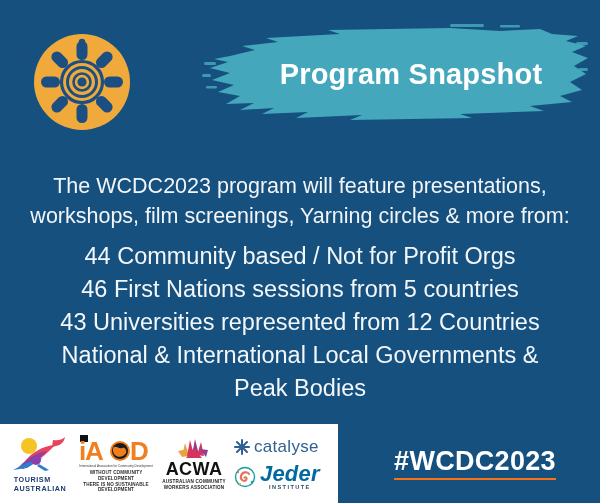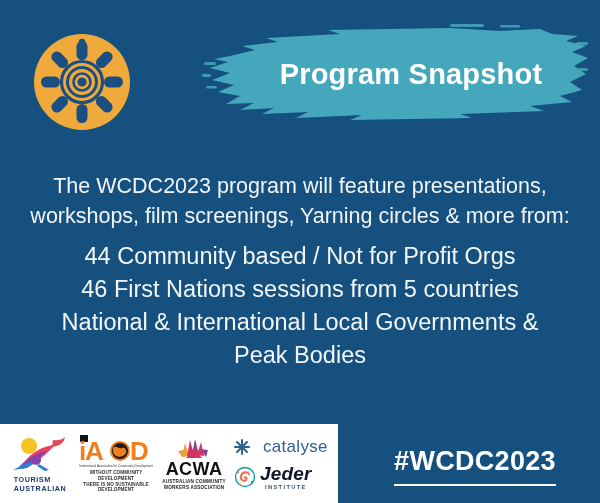--- a/index.html
+++ b/index.html
@@ -58,34 +58,34 @@
   .iacd-sub2{font-size:4.6px;font-weight:bold;color:#2d2d2d;line-height:5.6px;text-align:center;width:76px;margin-top:2px;letter-spacing:.1px;}
 
   
   .acwa{width:72px;margin-left:2px;}
   .acwa-mark{width:40px;height:22px;}
   .acwa-txt{font-size:18px;font-weight:bold;color:#111111;letter-spacing:.4px;line-height:20px;}
   .acwa-sub{font-size:4.6px;font-weight:bold;color:#222222;line-height:6px;text-align:center;letter-spacing:.2px;}
 
   
   .rightcol{display:flex;flex-direction:column;justify-content:center;gap:7px;margin-left:4px;}
-  .cat{display:flex;align-items:center;gap:13px;}
+  .cat{display:flex;align-items:center;gap:4px;}
   .cat-txt{font-size:17px;color:#2f5f93;letter-spacing:.3px;}
   .jed{display:flex;align-items:center;gap:4px;}
   .jed-col{display:flex;flex-direction:column;align-items:center;}
-  .jed-txt{font-size:19px;font-weight:bold;color:#0f172a;line-height:19px;font-style:italic;letter-spacing:.2px;text-align:right;}
+  .jed-txt{font-size:22px;font-weight:bold;color:#0369a1;line-height:19px;font-style:italic;letter-spacing:.2px;text-align:right;}
   .jed-sub{font-size:5.6px;font-weight:bold;color:#2b4f63;letter-spacing:1.4px;line-height:8px;}
 
   
   .hashtag{
     position:absolute;left:370px;top:446px;width:210px;
     text-align:center;color:#ffffff;font-size:27px;font-weight:bold;
     letter-spacing:.3px;
   }
-  .hashtag span{border-bottom:2px solid #ffffff;padding-bottom:8px;}
+  .hashtag span{border-bottom:2px solid #f97316;padding-bottom:2px;}
 </style>
 </head>
 <body>
 
 <div id="canvas">
 
   <div class="badge">
     <svg viewBox="0 0 148 148" xmlns="http://www.w3.org/2000/svg">
       <defs>
         <path id="ringTop" d="M 74,74 m -56,0 a 56,56 0 1 1 112,0" fill="none"></path>
@@ -175,20 +175,21 @@
   </div>
 
   <div class="intro">
     <div>The WCDC2023 program will feature presentations,</div>
     <div>workshops, film screenings, Yarning circles &amp; more from:</div>
   </div>
 
   <div class="stats">
     <div>44 Community based / Not for Profit Orgs</div>
     <div>46 First Nations sessions from 5 countries</div>
+    <div>43 Universities represented from 12 Countries</div>
     <div>National &amp; International Local Governments &amp;</div>
     <div>Peak Bodies</div>
   </div>
 
   <div class="logostrip">
 
     <div class="logo-cell ta">
       <svg class="ta-mark" viewBox="0 0 62 40" xmlns="http://www.w3.org/2000/svg">
         <circle cx="20" cy="12" r="8" fill="#f6c324"></circle>
         <path d="M 44,6 C 50,7 54,5 56,3 C 55,8 52,11 47,12 L 43,13 Z" fill="#e8425c"></path>

